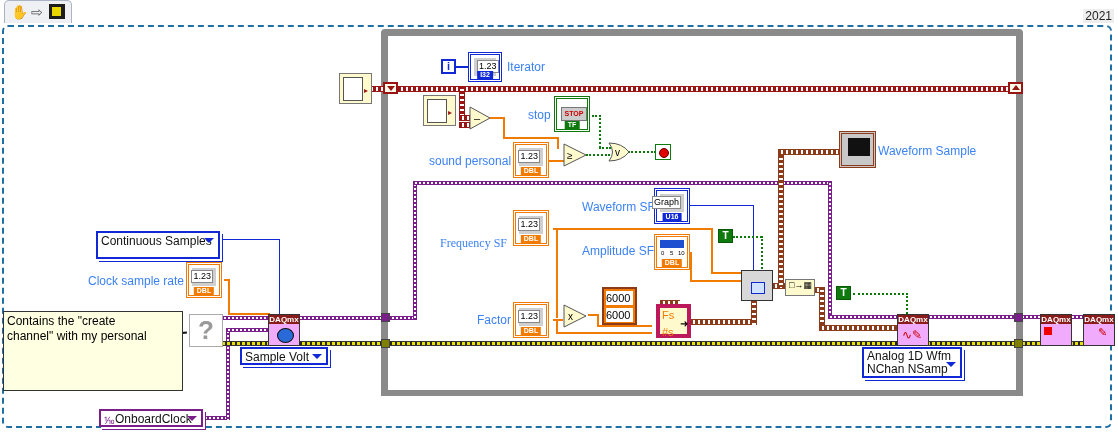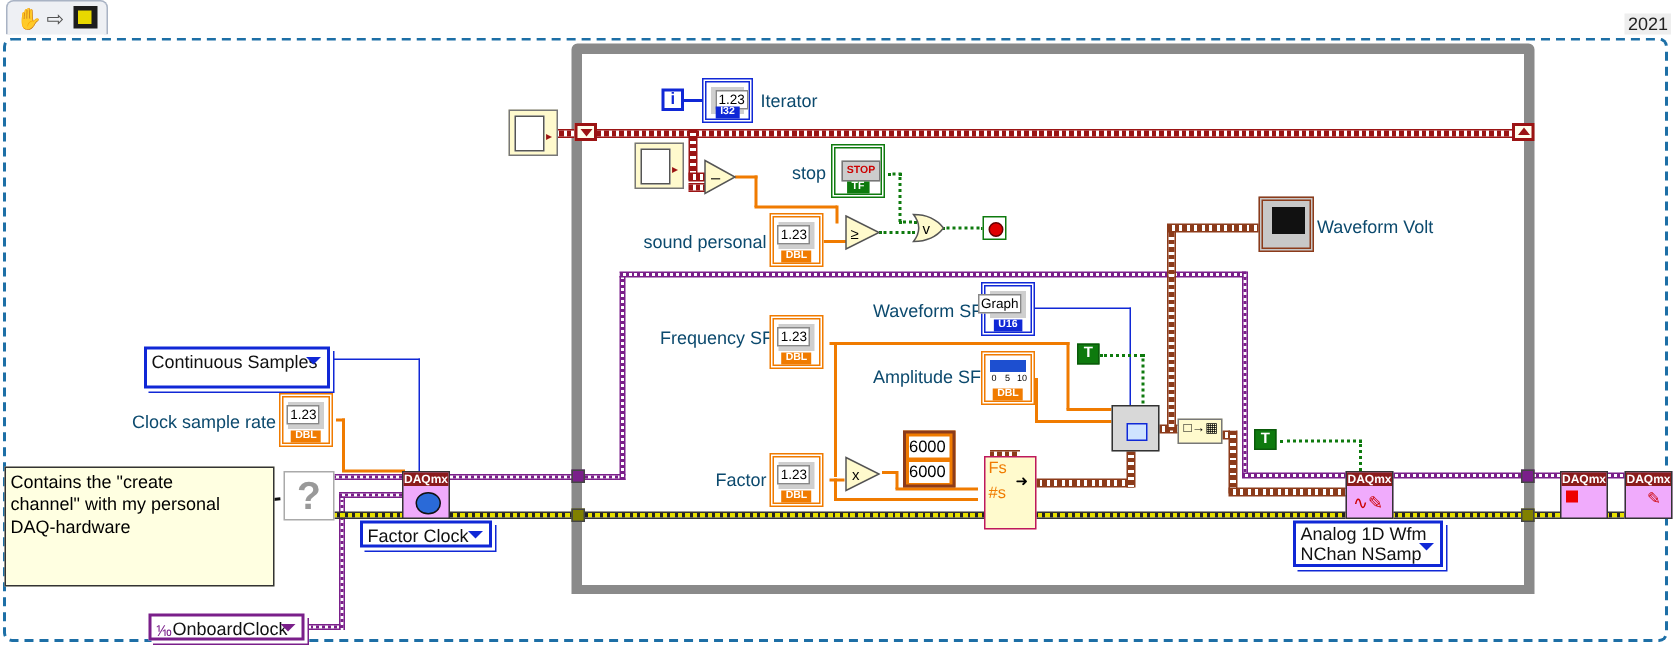--- a/index.html
+++ b/index.html
@@ -19,21 +19,21 @@
   .w-blue { background:#1028d6; }
   .w-green { border-top:2px dotted #0e7a0e; height:0; }
   .w-green-v { border-left:2px dotted #0e7a0e; width:0; }
   .w-purple { height:4px; background:repeating-linear-gradient(90deg,#7a1f8a 0 2px,#ffffff 2px 4px); border-top:1px solid #7a1f8a; border-bottom:1px solid #7a1f8a; box-sizing:border-box; }
   .w-purple-v { width:4px; background:repeating-linear-gradient(180deg,#7a1f8a 0 2px,#ffffff 2px 4px); border-left:1px solid #7a1f8a; border-right:1px solid #7a1f8a; box-sizing:border-box; }
   .w-yellow { height:5px; background:repeating-linear-gradient(90deg,#e7e000 0 3px,#222 3px 5px); border-top:1px solid #333; border-bottom:1px solid #333; box-sizing:border-box; }
   .w-red { height:6px; background:repeating-linear-gradient(90deg,#9b1414 0 3px,#ffffff 3px 5px); border-top:1px solid #9b1414; border-bottom:1px solid #9b1414; box-sizing:border-box; }
   .w-red-v { width:6px; background:repeating-linear-gradient(180deg,#9b1414 0 3px,#ffffff 3px 5px); border-left:1px solid #9b1414; border-right:1px solid #9b1414; box-sizing:border-box; }
   .w-brown { height:6px; background:repeating-linear-gradient(90deg,#8c3b1a 0 3px,#ffffff 3px 5px); border-top:1px solid #8c3b1a; border-bottom:1px solid #8c3b1a; box-sizing:border-box; }
   .w-brown-v { width:6px; background:repeating-linear-gradient(180deg,#8c3b1a 0 3px,#ffffff 3px 5px); border-left:1px solid #8c3b1a; border-right:1px solid #8c3b1a; box-sizing:border-box; }
-  .label { position:absolute; font-size:12px; white-space:nowrap; color:#0c4a6e; }
+  .label { position:absolute; font-size:12px; white-space:nowrap; color:#3b82f6; }
   .ctl { position:absolute; box-sizing:border-box; background:#d8d8d8; }
   .ctl-orange { border:3px double #f07b00; background:#fff; }
   .ctl-blue { border:3px double #1028d6; background:#fff; }
   .ctl-green { border:3px double #0e7a0e; background:#fff; }
   .ctl-brown { border:3px double #8c3b1a; background:#fff; }
   .ctl-inner { position:absolute; left:3px; right:3px; top:3px; height:18px; background:#cfcfcf; }
   .ctl-val { position:absolute; right:6px; top:5px; background:#fff; border:1px solid #888; font-size:9px; padding:0 1px; line-height:11px; }
   .ctl-tag { position:absolute; left:50%; transform:translateX(-50%); bottom:0; font-size:7px; font-weight:bold; color:#fff; padding:0 3px; line-height:8px; }
   .ring { position:absolute; box-sizing:border-box; border:2px solid; background:#fff; font-size:12px; padding:1px 18px 1px 3px; white-space:nowrap; box-shadow:2px 2px 0 #fff, 3px 3px 0 currentColor; }
   .ring .arrow { position:absolute; right:4px; top:5px; width:0; height:0; border-left:5px solid transparent; border-right:5px solid transparent; border-top:5px solid #1028d6; }
@@ -189,30 +189,30 @@
   <text x="7" y="14" font-size="10" font-family="Liberation Sans, sans-serif">v</text>
 </svg>
 
 <div class="abs" style="left:655px;top:144px;width:16px;height:16px;border:1px solid #0e7a0e;background:#fff;box-sizing:border-box;">
   <span class="abs" style="left:3px;top:3px;width:8px;height:8px;border-radius:50%;background:#e00000;border:1px solid #600;"></span>
 </div>
 
 <div class="ctl ctl-brown" style="left:839px;top:131px;width:37px;height:37px;background:#c8c8c8;">
   <span class="abs" style="left:6px;top:4px;width:22px;height:18px;background:#111;"></span>
 </div>
-<div class="label" style="left:878px;top:144px;">Waveform Volt</div>
+<div class="label" style="left:878px;top:144px;">Waveform Sample</div>
 
 <div class="label" style="left:582px;top:200px;">Waveform SF</div>
 <div class="ctl ctl-blue" style="left:654px;top:188px;width:36px;height:36px;">
   <span class="ctl-inner"></span>
   <span class="ctl-val">Graph</span>
   <span class="ctl-tag" style="background:#1028d6;">U16</span>
 </div>
 
-<div class="label" style="left:440px;top:218px;">Frequency SF</div>
+<div class="label" style="left:440px;top:236px;font-family:Liberation Serif, serif;">Frequency SF</div>
 <div class="ctl ctl-orange" style="left:513px;top:210px;width:36px;height:36px;">
   <span class="ctl-inner"></span>
   <span class="ctl-val">1.23</span>
   <span class="ctl-tag" style="background:#f07b00;">DBL</span>
 </div>
 
 <div class="bool-const" style="left:718px;top:229px;">T</div>
 <div class="bool-const" style="left:836px;top:286px;">T</div>
 
 <div class="label" style="left:582px;top:244px;">Amplitude SF</div>
@@ -242,21 +242,21 @@
 <svg class="abs" style="left:563px;top:304px;" width="24" height="24">
   <polygon points="1,1 23,12 1,23" fill="#fffacd" stroke="#555"></polygon>
   <text x="5" y="16" font-size="10" font-family="Liberation Sans, sans-serif">x</text>
 </svg>
 
 <div class="abs" style="left:602px;top:287px;width:35px;height:38px;border:2px solid #8c3b1a;background:#f07b00;box-sizing:border-box;">
   <span class="abs" style="left:2px;top:2px;width:27px;height:14px;background:#fff;font-size:11px;line-height:14px;">6000</span>
   <span class="abs" style="left:2px;top:19px;width:27px;height:14px;background:#fff;font-size:11px;line-height:14px;">6000</span>
 </div>
 
-<div class="abs" style="left:656px;top:304px;width:35px;height:49px;background:#fffacd;border:1px solid #be185d;box-sizing:border-box;">
+<div class="abs" style="left:656px;top:304px;width:35px;height:34px;background:#fffacd;border:4px solid #be185d;box-sizing:border-box;">
   <span class="abs" style="left:2px;top:1px;color:#f07b00;font-size:11px;">Fs</span>
   <span class="abs" style="left:2px;top:18px;color:#f07b00;font-size:11px;">#s</span>
   <span class="abs" style="left:20px;top:10px;font-size:10px;">➜</span>
 </div>
 
 <div class="tunnel" style="left:381px;top:313px;background:#7a1f8a;"></div>
 <div class="tunnel" style="left:381px;top:339px;background:#808000;"></div>
 <div class="tunnel" style="left:1014px;top:313px;background:#7a1f8a;"></div>
 <div class="tunnel" style="left:1014px;top:339px;background:#808000;"></div>
 
@@ -286,29 +286,28 @@
 <div class="label" style="left:88px;top:274px;">Clock sample rate</div>
 <div class="ctl ctl-orange" style="left:186px;top:262px;width:36px;height:36px;">
   <span class="ctl-inner"></span>
   <span class="ctl-val">1.23</span>
   <span class="ctl-tag" style="background:#f07b00;">DBL</span>
 </div>
 <div class="abs" style="left:189px;top:314px;width:32px;height:31px;border:1px solid #aaa;background:#fff;color:#999;font-size:26px;font-weight:bold;text-align:center;line-height:31px;">?</div>
 <div class="comment">
   <div>Contains the "create</div>
   <div>channel" with my personal</div>
-  <div>DAQ-hardware</div>
   <div style="height:15px;"></div>
 </div>
 
 <div class="daqmx" style="left:268px;top:314px;">
   <div class="hdr">DAQmx</div>
   <span class="abs" style="left:8px;top:13px;width:15px;height:13px;border-radius:50%;background:#2a6ad8;border:1px solid #111;"></span>
 </div>
 <div class="ring" style="left:240px;top:347px;width:88px;height:18px;border-color:#1028d6;color:#1028d6;">
-  <span style="color:#111;">Factor Clock</span>
+  <span style="color:#111;">Sample Volt</span>
   <span class="arrow"></span>
 </div>
 <div class="ring" style="left:99px;top:409px;width:104px;height:18px;border-color:#7a1f8a;color:#7a1f8a;padding-left:14px;">
   <span class="abs" style="left:3px;top:2px;font-size:10px;color:#7a1f8a;">⅒</span>
   <span style="color:#111;">OnboardClock</span>
   <span class="arrow" style="border-top-color:#7a1f8a;"></span>
 </div>
 
 </body></html>

